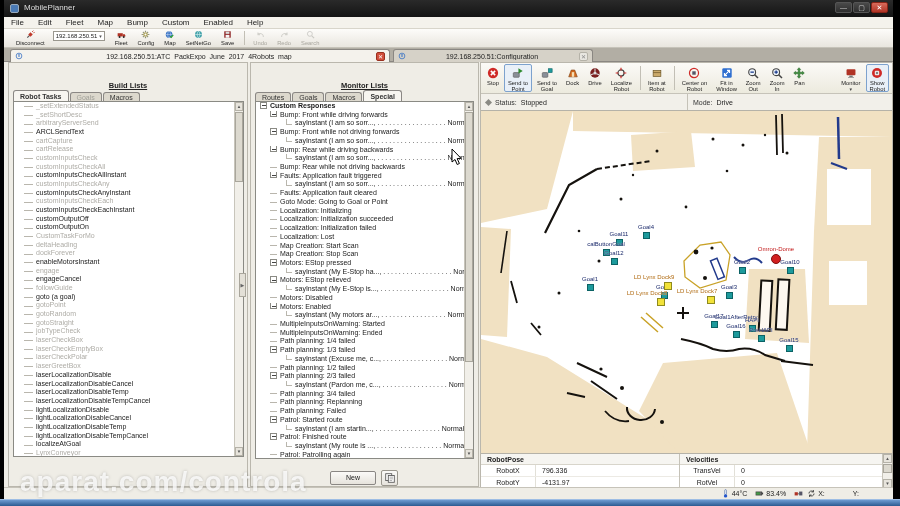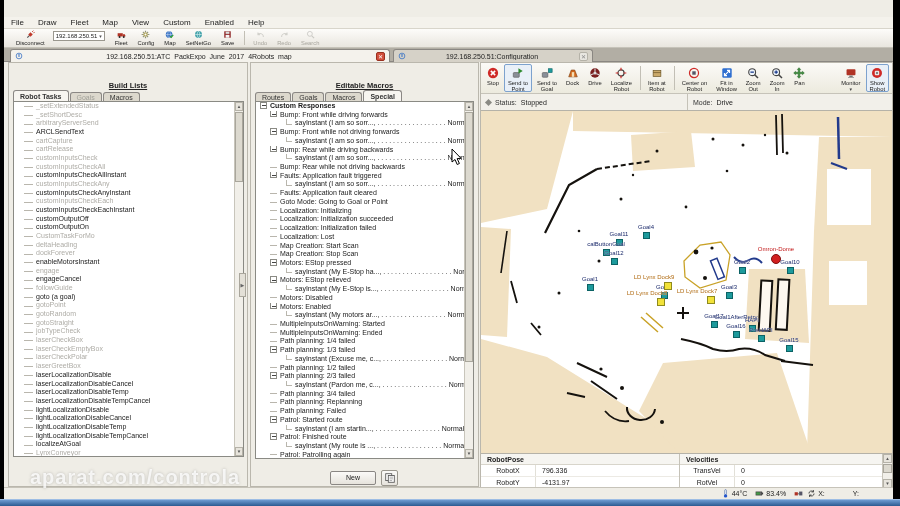--- a/index.html
+++ b/index.html
@@ -120,37 +120,44 @@
   #pose-sb .thumb{position:absolute;left:0;top:10px;width:9px;height:9px;background:#dcd9cf;border:1px solid #a9a69c;}
 
   
   #statusbar{position:absolute;left:0;top:487px;width:100%;height:12px;background:#efede6;border-top:1px solid #c6c3b9;display:flex;align-items:center;justify-content:flex-end;font-size:7px;color:#222;padding-right:28px;}
   #statusbar .sb-ic{display:inline-block;margin:0 2px;}
   #statusbar .sb-ic svg{width:9px;height:9px;display:block;}
   #statusbar .sb-t{margin-right:6px;}
 
   #taskbar{position:absolute;left:0;top:499px;width:900px;height:7px;background:linear-gradient(#6d9bd1,#2b5a91);border-top:1px solid #9dbde4;}
 
-  #watermark{position:absolute;left:30px;top:466px;font-size:20px;font-weight:bold;color:rgba(255,255,255,0.8);text-shadow:0 0 3px rgba(90,90,90,0.35);letter-spacing:1px;z-index:60;}
+  #watermark{position:absolute;left:20px;top:466px;font-size:28px;font-weight:bold;color:rgba(255,255,255,0.8);text-shadow:0 0 3px rgba(90,90,90,0.35);letter-spacing:1px;z-index:60;}
 
   #cursor{position:absolute;left:451px;top:148px;z-index:90;}
 </style>
 </head>
 <body>
 
 <div id="screen">
   <div id="window">
 
+    <div id="titlebar">
+      <div id="title-icon"></div>
+      <div id="title-text">MobilePlanner</div>
+      <div class="wbtn" id="btn-min">—</div>
+      <div class="wbtn" id="btn-max">▢</div>
+      <div class="wbtn" id="btn-close">✕</div>
+    </div>
 
     <div id="menubar">
         <span class="menu-item">File</span>
-        <span class="menu-item">Draw</span>
+        <span class="menu-item">Edit</span>
         <span class="menu-item">Fleet</span>
         <span class="menu-item">Map</span>
-        <span class="menu-item">View</span>
+        <span class="menu-item">Bump</span>
         <span class="menu-item">Custom</span>
         <span class="menu-item">Enabled</span>
         <span class="menu-item">Help</span>
       </div>
 
     <div id="toolbar">
         <div class="tb-btn">
           <span class="tb-ic">
             <svg viewBox="0 0 14 14">
               <path d="M2 12 L6 8" stroke="#555" stroke-width="1.8" fill="none"></path>
@@ -315,21 +322,21 @@
         <div class="vsb">
           <div class="arr up">▲</div>
           <div class="thumb" style="top:10px;height:70px;"></div>
           <div class="arr dn">▼</div>
         </div>
       </div>
       <div id="left-splitter">▶</div>
     </div>
 
     <div class="panel" id="middle-panel">
-      <div class="section-label">Editable Macros</div>
+      <div class="section-label">Monitor Lists</div>
       <div class="ptabs" id="mid-tabs">
           <div class="ptab">Routes</div>
           <div class="ptab">Goals</div>
           <div class="ptab">Macros</div>
           <div class="ptab active">Special</div>
         </div>
       <div class="listbox" id="mid-treebox">
         <div id="mid-rows">
             <div class="trow b" style="padding-left: 4px;"><span class="exp"></span><span>Custom Responses</span></div>
             <div class="trow" style="padding-left: 14px;"><span class="exp"></span><span>Bump: Front while driving forwards</span></div>

